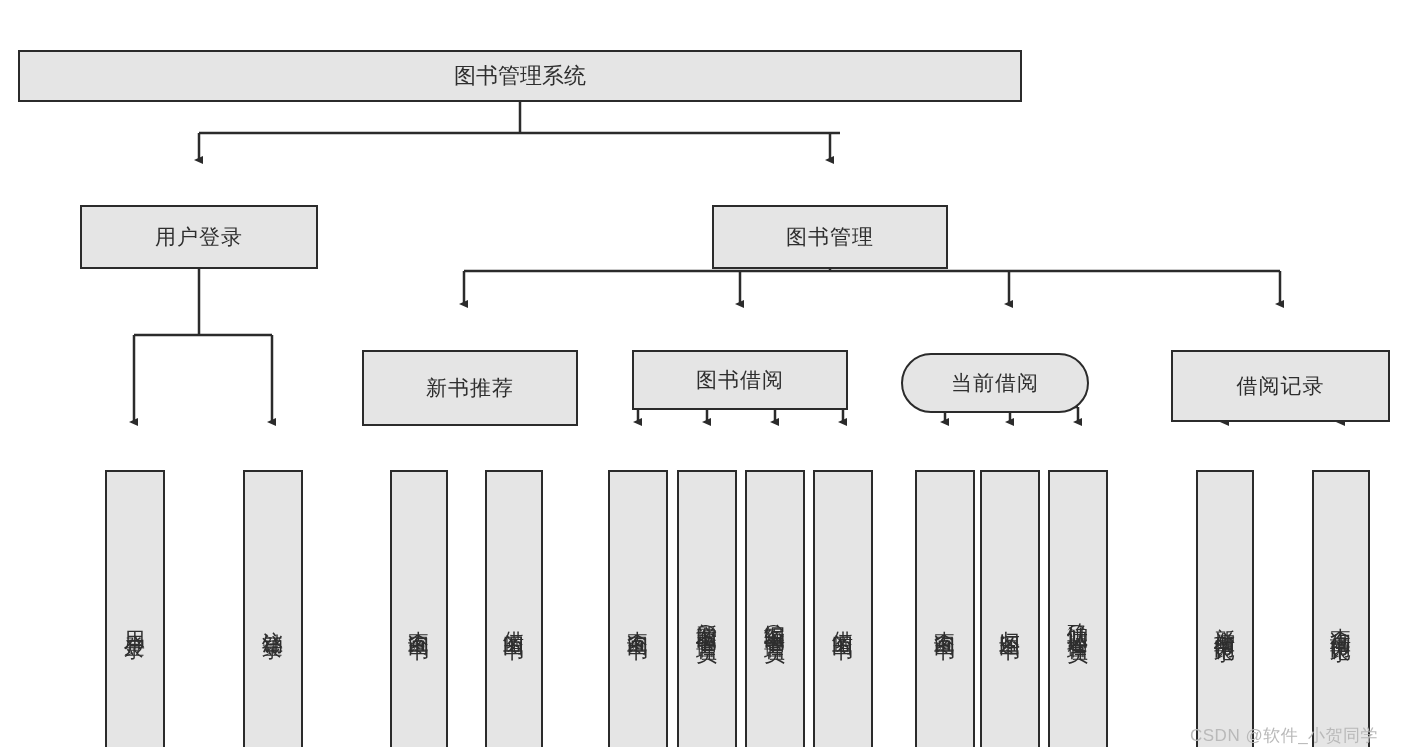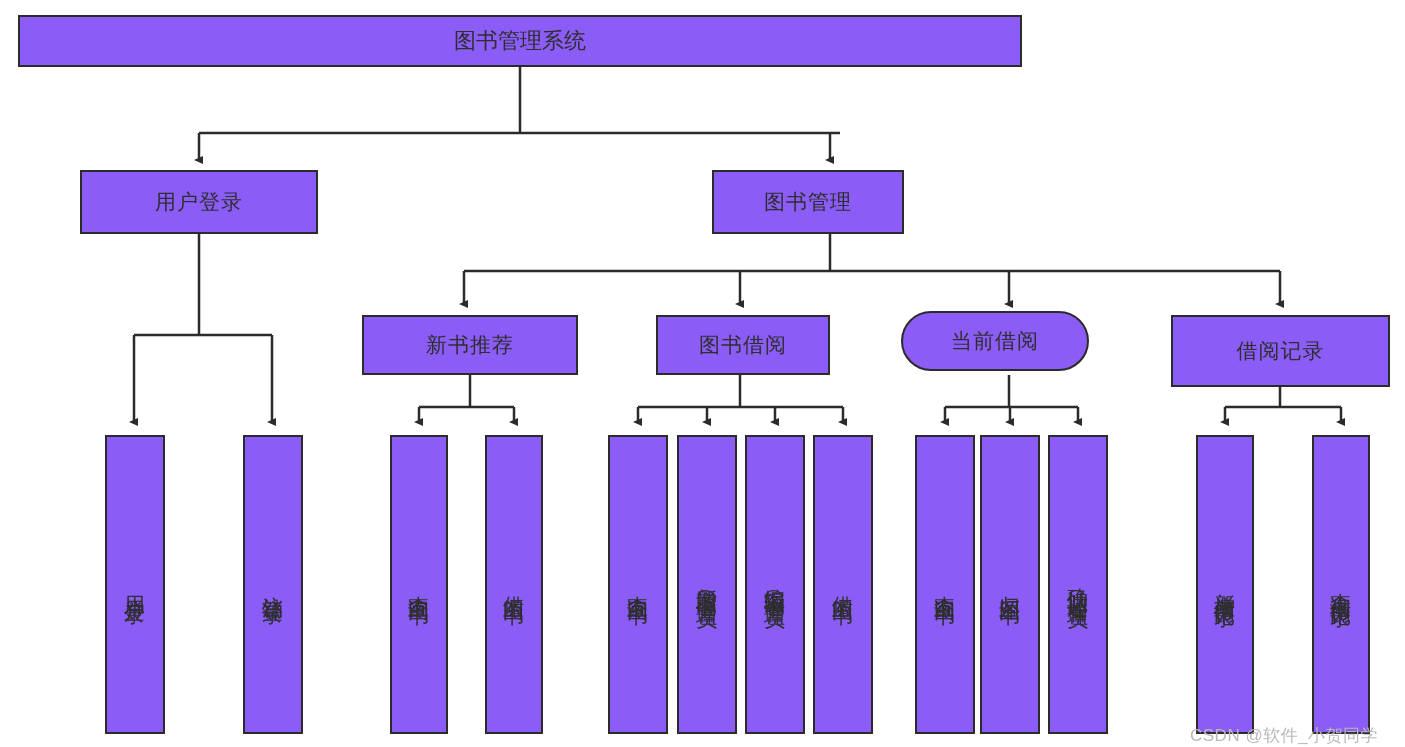--- a/index.html
+++ b/index.html
@@ -18,26 +18,27 @@
   }
   svg.edges{
     position:absolute;
     left:0; top:0;
     width:1405px; height:747px;
     pointer-events:none;
   }
   .node{
     position:absolute;
     box-sizing:border-box;
-    background:#8b5cf6;
+    background:#e5e5e5;
     border:2.5px solid #2b2b2b;
     display:flex;
     align-items:center;
     justify-content:center;
     color:#2e2e2e;
+    margin-top:35px;
   }
   .node.h{
     font-size:21px;
     letter-spacing:1px;
     line-height:1.2;
   }
   .node.root{
     font-size:22px;
   }
   .node.leaf{
@@ -115,25 +116,25 @@
       <path d="M1280,375 L1280,407"></path>
       <path d="M1225,407 L1341,407"></path>
       <path d="M1225,407 L1225,422" marker-end="url(#arrow)"></path>
       <path d="M1341,407 L1341,422" marker-end="url(#arrow)"></path>
     </g>
   </svg>
 
   <div class="node root" style="left:18px;top:15px;width:1004px;height:52px;">图书管理系统</div>
 
   <div class="node h" style="left:80px;top:170px;width:238px;height:64px;">用户登录</div>
-  <div class="node h" style="left:712px;top:170px;width:192px;height:64px;">图书管理</div>
+  <div class="node h" style="left:712px;top:170px;width:236px;height:64px;">图书管理</div>
 
-  <div class="node h" style="left:362px;top:315px;width:216px;height:60px;">新书推荐</div>
-  <div class="node h" style="left:656px;top:315px;width:174px;height:60px;">图书借阅</div>
-  <div class="node h" style="left:901px;top:311px;width:188px;height:60px;border-radius:30px;">当前借阅</div>
+  <div class="node h" style="left:362px;top:315px;width:216px;height:76px;">新书推荐</div>
+  <div class="node h" style="left:632px;top:315px;width:216px;height:60px;">图书借阅</div>
+  <div class="node h" style="left:901px;top:318px;width:188px;height:60px;border-radius:30px;">当前借阅</div>
   <div class="node h" style="left:1171px;top:315px;width:219px;height:72px;">借阅记录</div>
 
   <div class="node leaf" style="left:105px;top:435px;width:60px;height:299px;">
     <span class="vtext">用户登录</span>
   </div>
   <div class="node leaf" style="left:243px;top:435px;width:60px;height:299px;">
     <span class="vtext">注销登录</span>
   </div>
 
   <div class="node leaf" style="left:390px;top:435px;width:58px;height:299px;">

